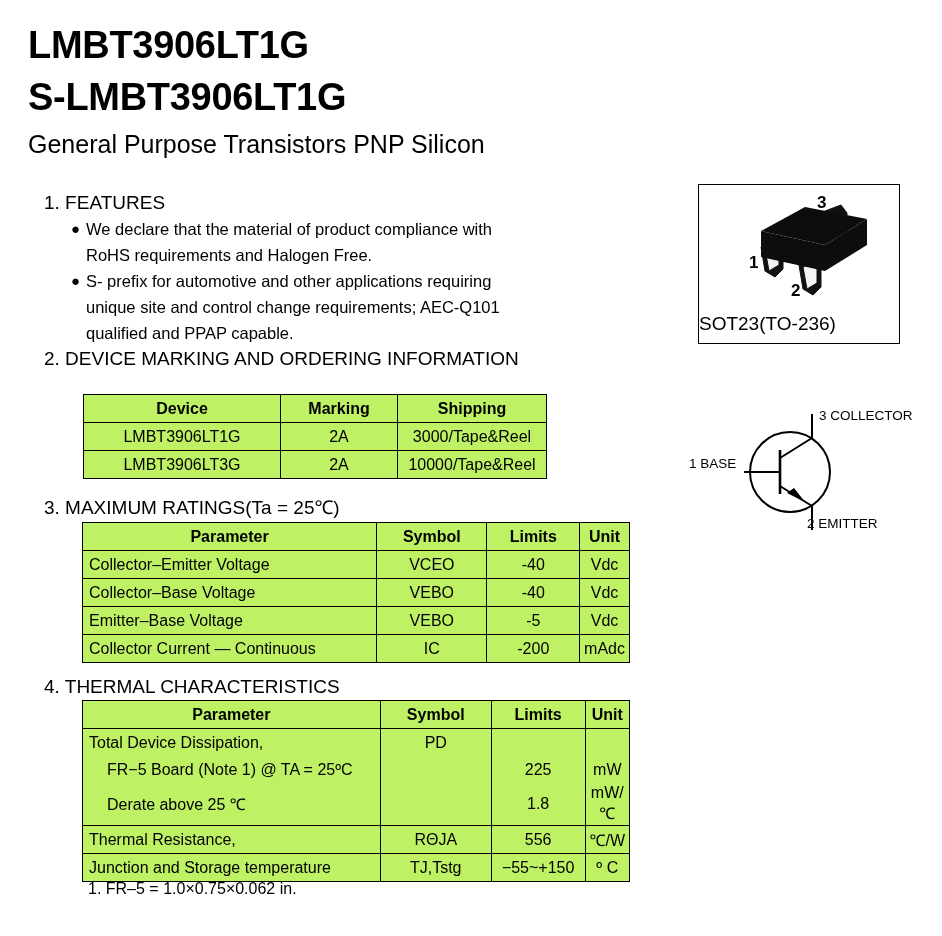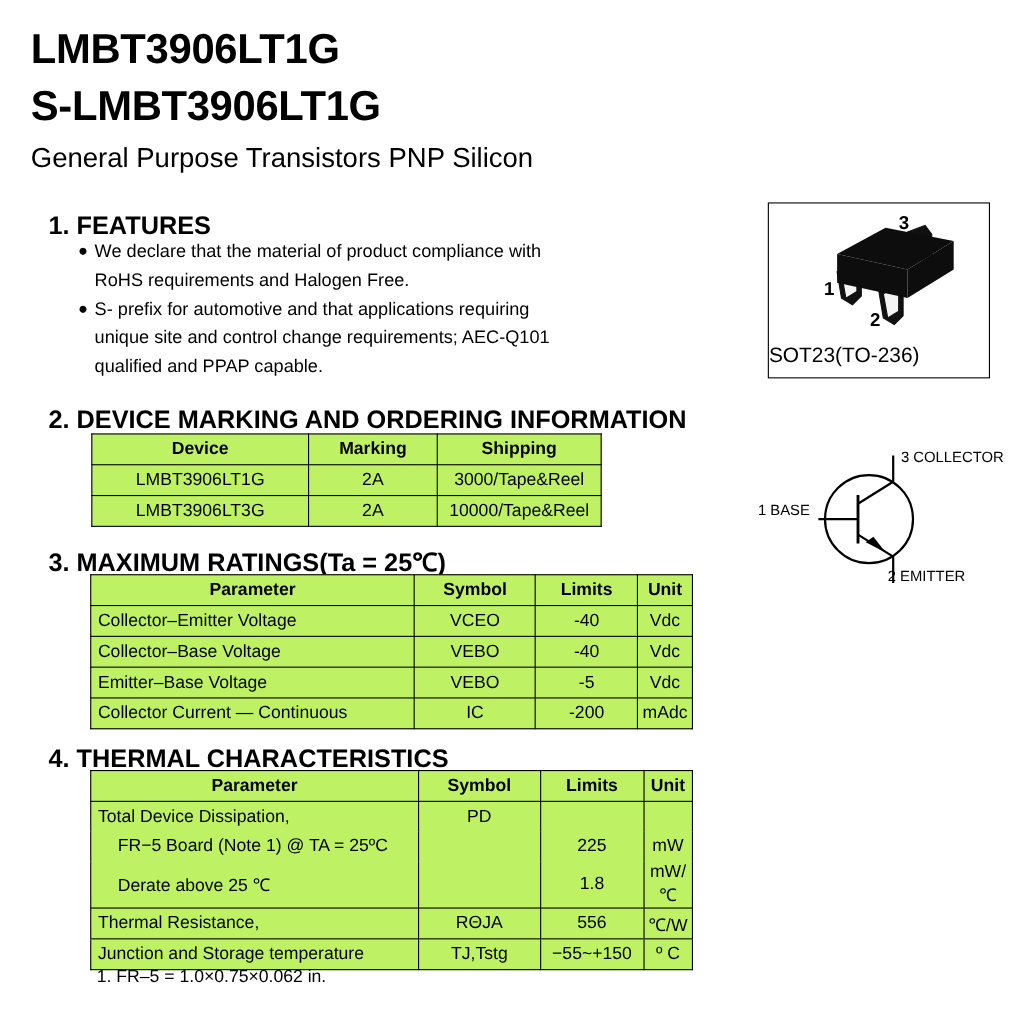--- a/index.html
+++ b/index.html
@@ -32,26 +32,26 @@
     position: absolute;
     left: 28px;
     top: 130px;
     font-size: 25px;
     white-space: nowrap;
   }
 
   
   .section-heading {
     position: absolute;
-    font-size: 23px;
-    font-weight: bold;
+    font-size: 19px;
+    font-weight: normal;
     white-space: nowrap;
   }
   #heading-features { left: 44px; top: 192px; }
-  #heading-marking  { left: 44px; top: 368px; }
+  #heading-marking  { left: 44px; top: 348px; }
   #heading-ratings  { left: 44px; top: 494px; text-align: center; }
   #heading-thermal  { left: 44px; top: 676px; }
 
   
   #features-list {
     position: absolute;
     left: 68px;
     top: 216px;
     width: 520px;
   }
@@ -174,21 +174,21 @@
 
   <div class="section-heading" id="heading-features">1. FEATURES</div>
   <div id="features-list">
     <div class="feature-item">
       <span class="bullet">●</span>
       <span class="ftext">We declare that the material of product  compliance with
 RoHS requirements and Halogen Free.</span>
     </div>
     <div class="feature-item">
       <span class="bullet">●</span>
-      <span class="ftext">S- prefix for automotive and that applications requiring
+      <span class="ftext">S- prefix for automotive and other applications requiring
 unique site and control change requirements; AEC-Q101
 qualified and PPAP capable.</span>
     </div>
   </div>
 
   <div class="section-heading" id="heading-marking">2. DEVICE MARKING AND ORDERING INFORMATION</div>
   <table class="dt" id="table-marking">
     <thead>
       <tr>
         <th style="width:188px">Device</th>

